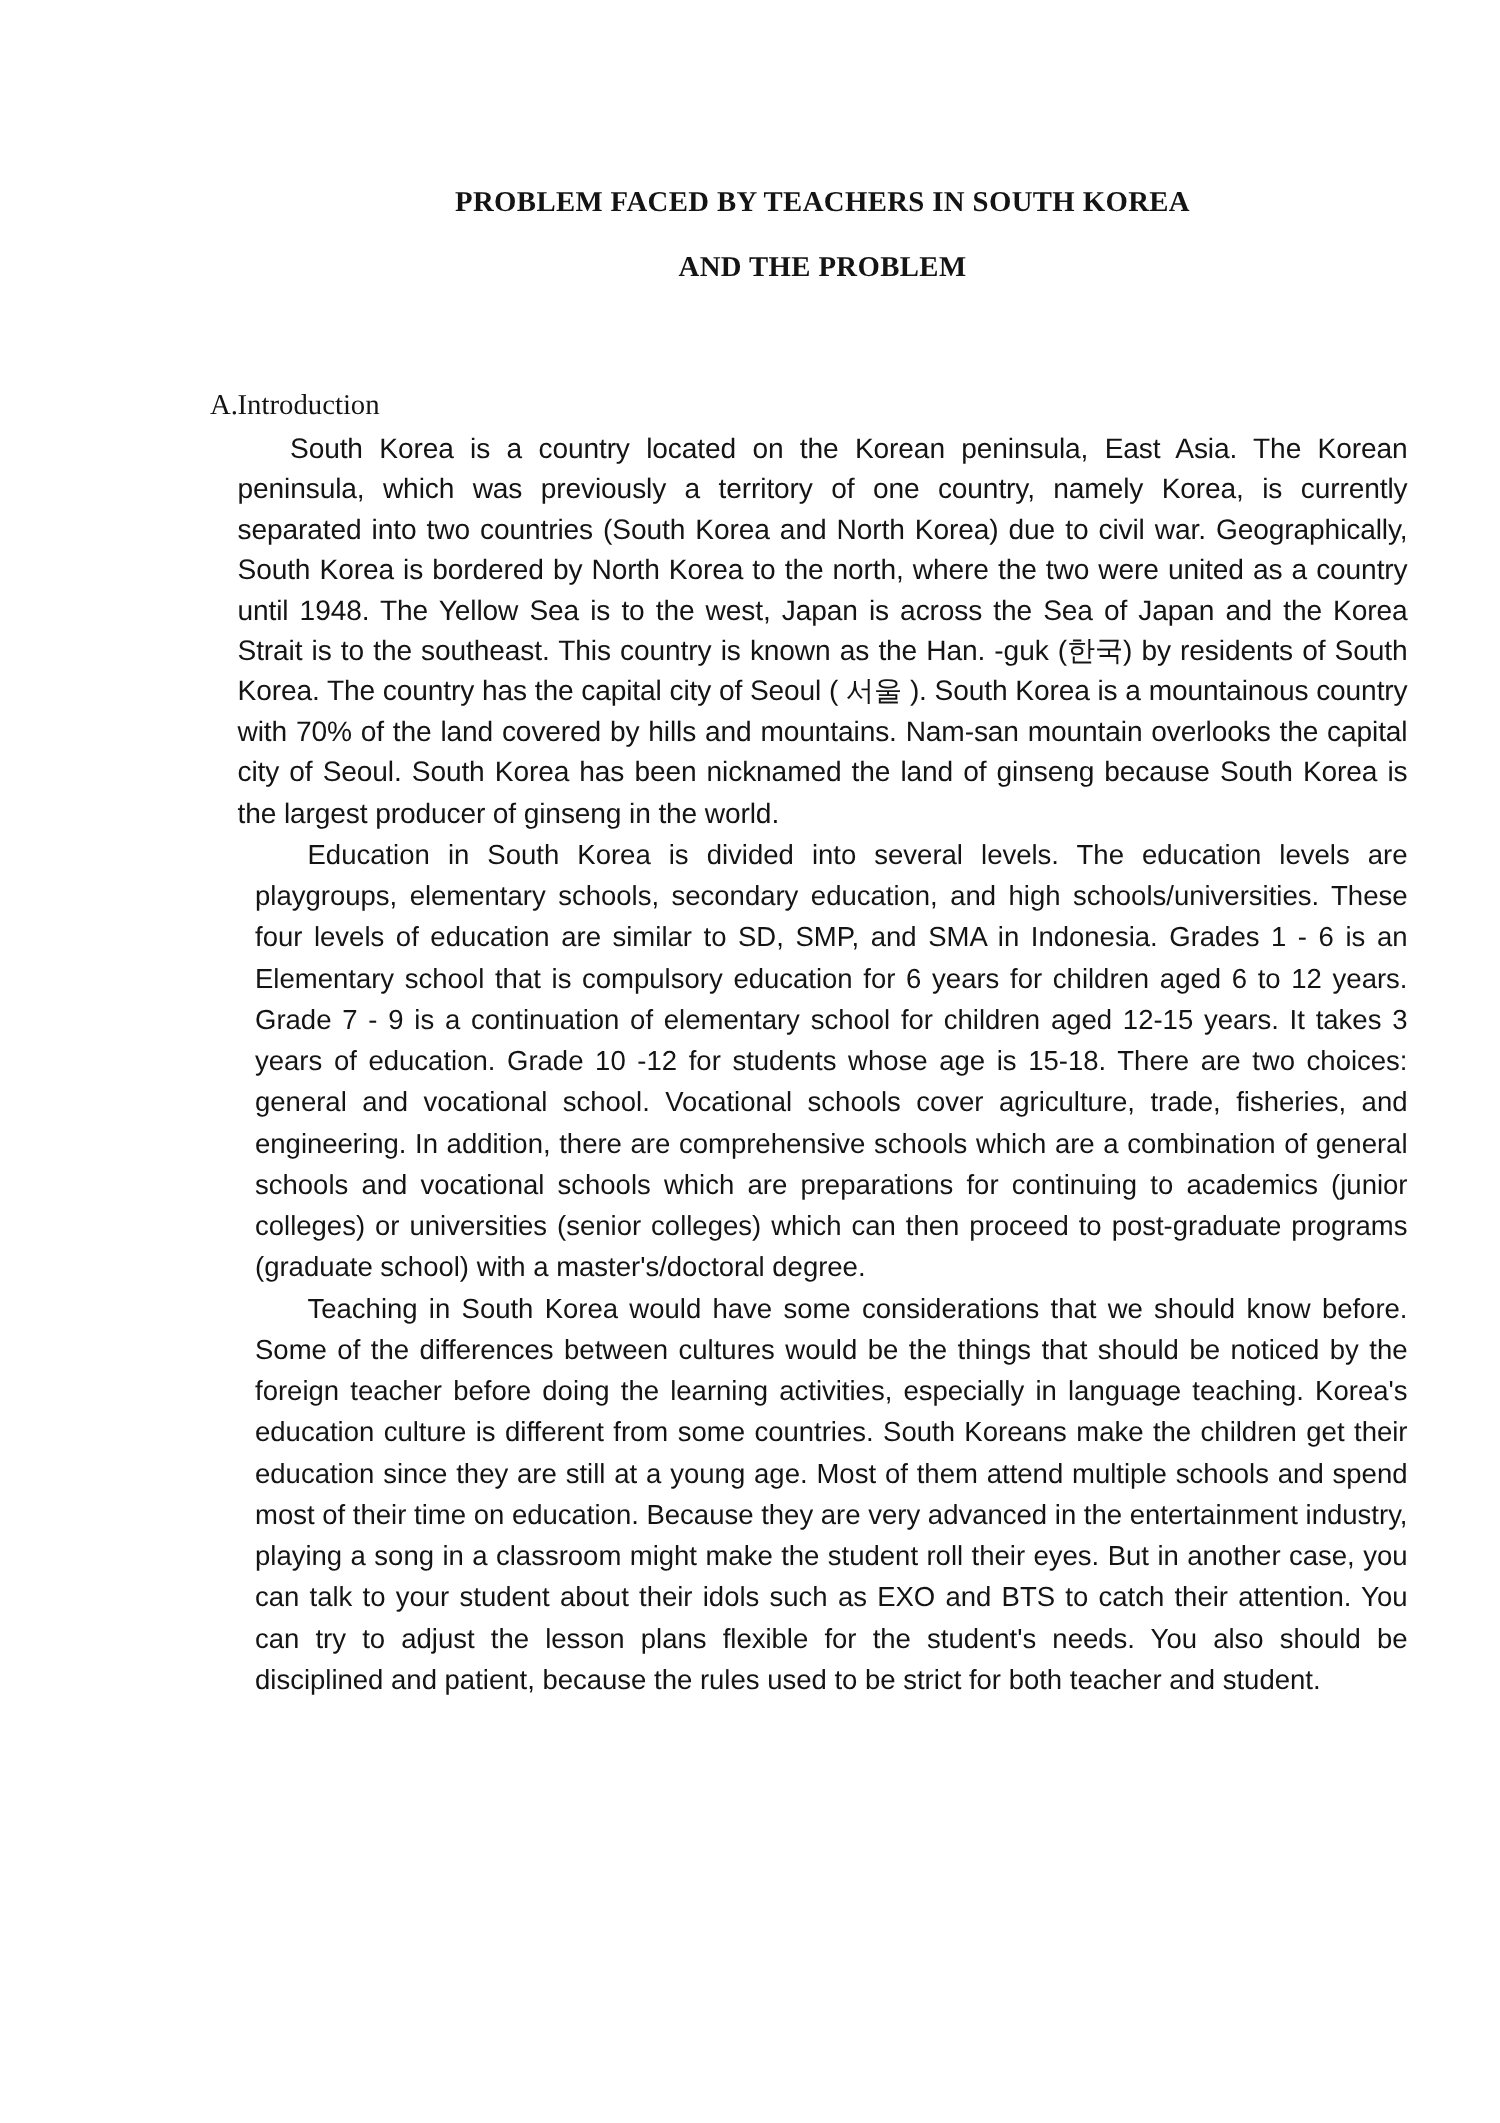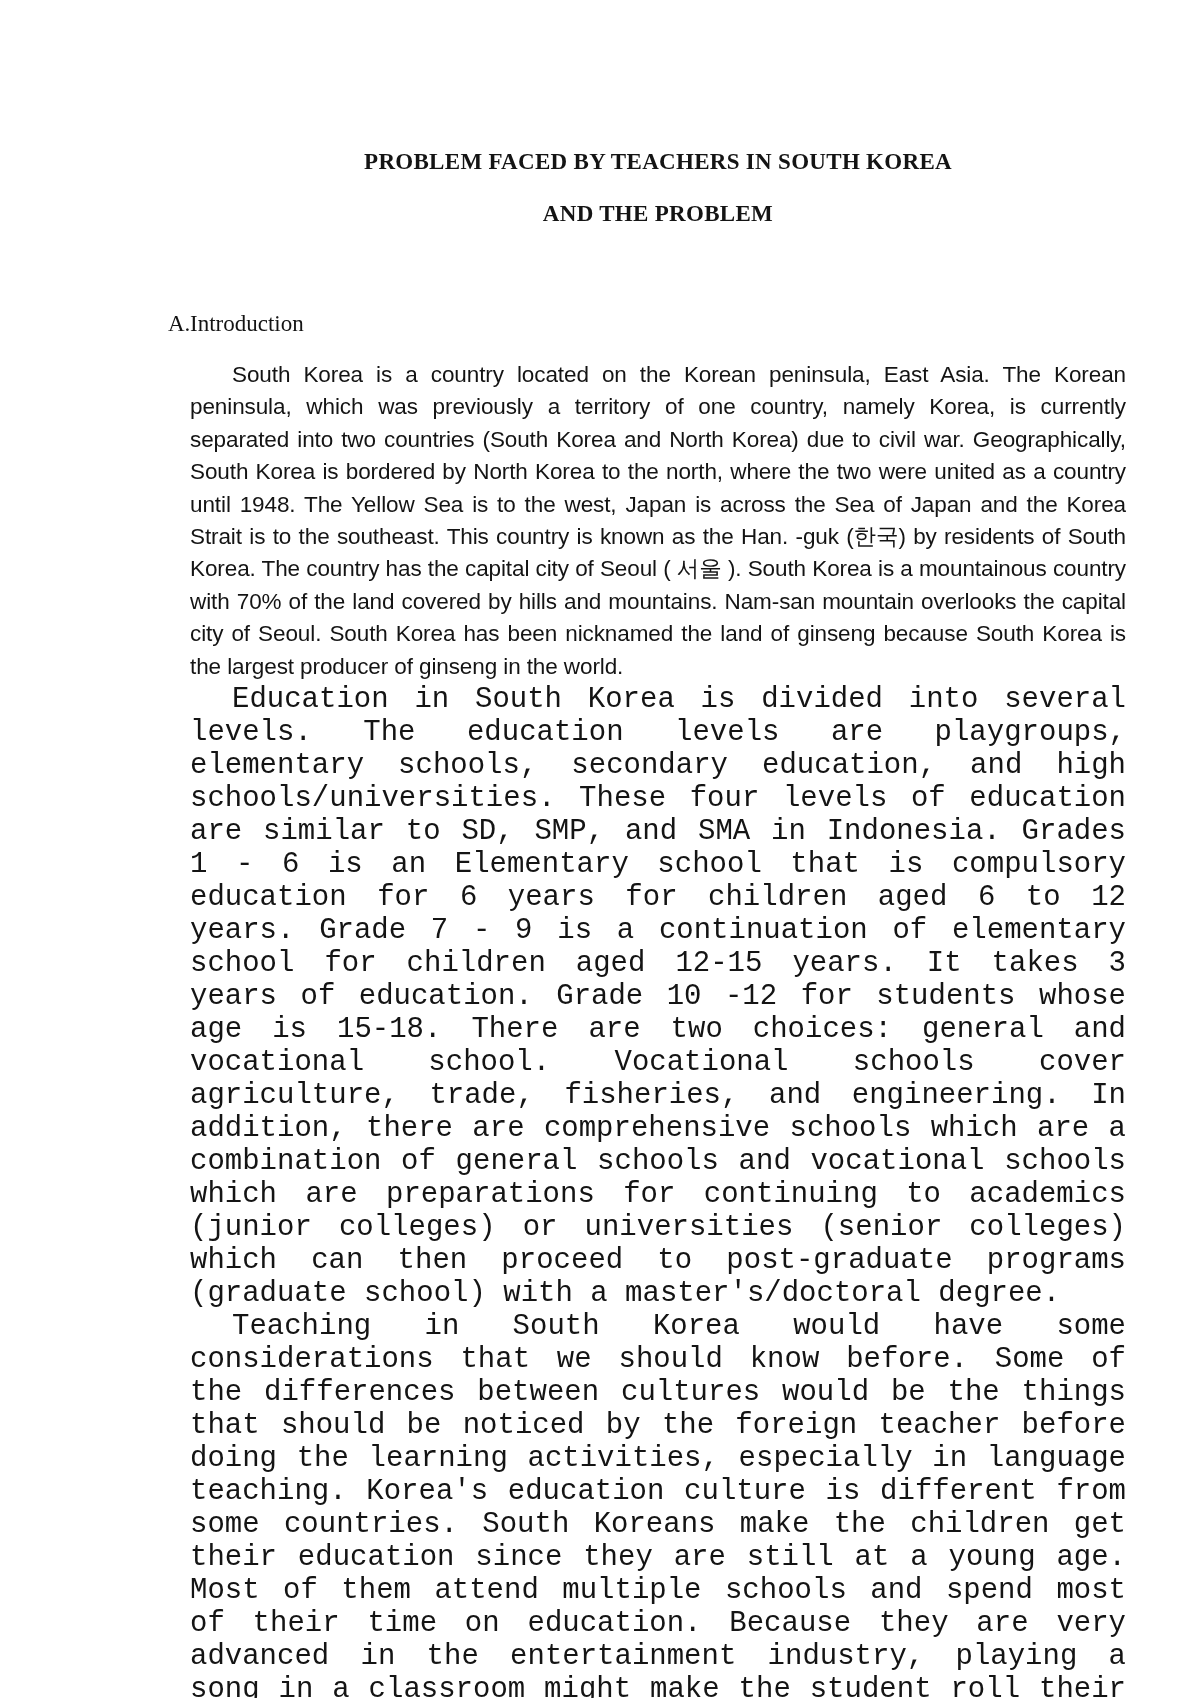--- a/index.html
+++ b/index.html
@@ -42,30 +42,31 @@
   .section-marker {
     display: inline-block;
     width: 22px;
   }
   .para {
     margin: 0;
     text-align: justify;
     text-indent: 42px;
   }
   .para-sans {
-    margin-top: 20px;
+    margin-top: 4px;
     font-family: "Liberation Sans", "DejaVu Sans", sans-serif;
     font-size: 22.5px;
     line-height: 32.4px;
     letter-spacing: -0.1px;
   }
   .para-serif {
-    font-family: Liberation Mono, monospace;
-    font-size: 29px;
+    font-family: Liberation Sans, sans-serif;
+    font-size: 22px;
     line-height: 33px;
+    margin-left: 14px;
   }
 </style>
 </head>
 <body>
 
 <div class="page">
 
   <h1 class="doc-title">
     <span class="title-line title-line-1">PROBLEM FACED BY TEACHERS IN SOUTH KOREA</span>
     <span class="title-line title-line-2">AND THE PROBLEM</span>

